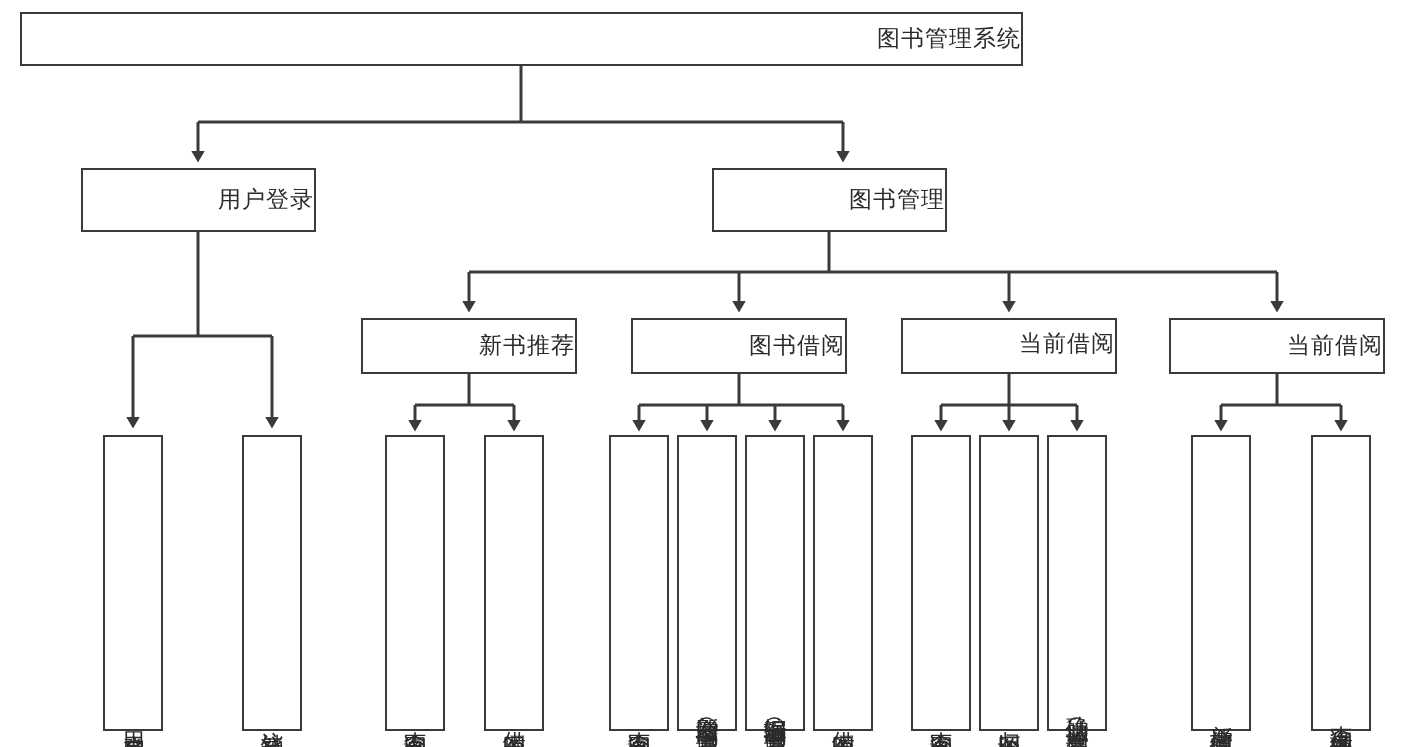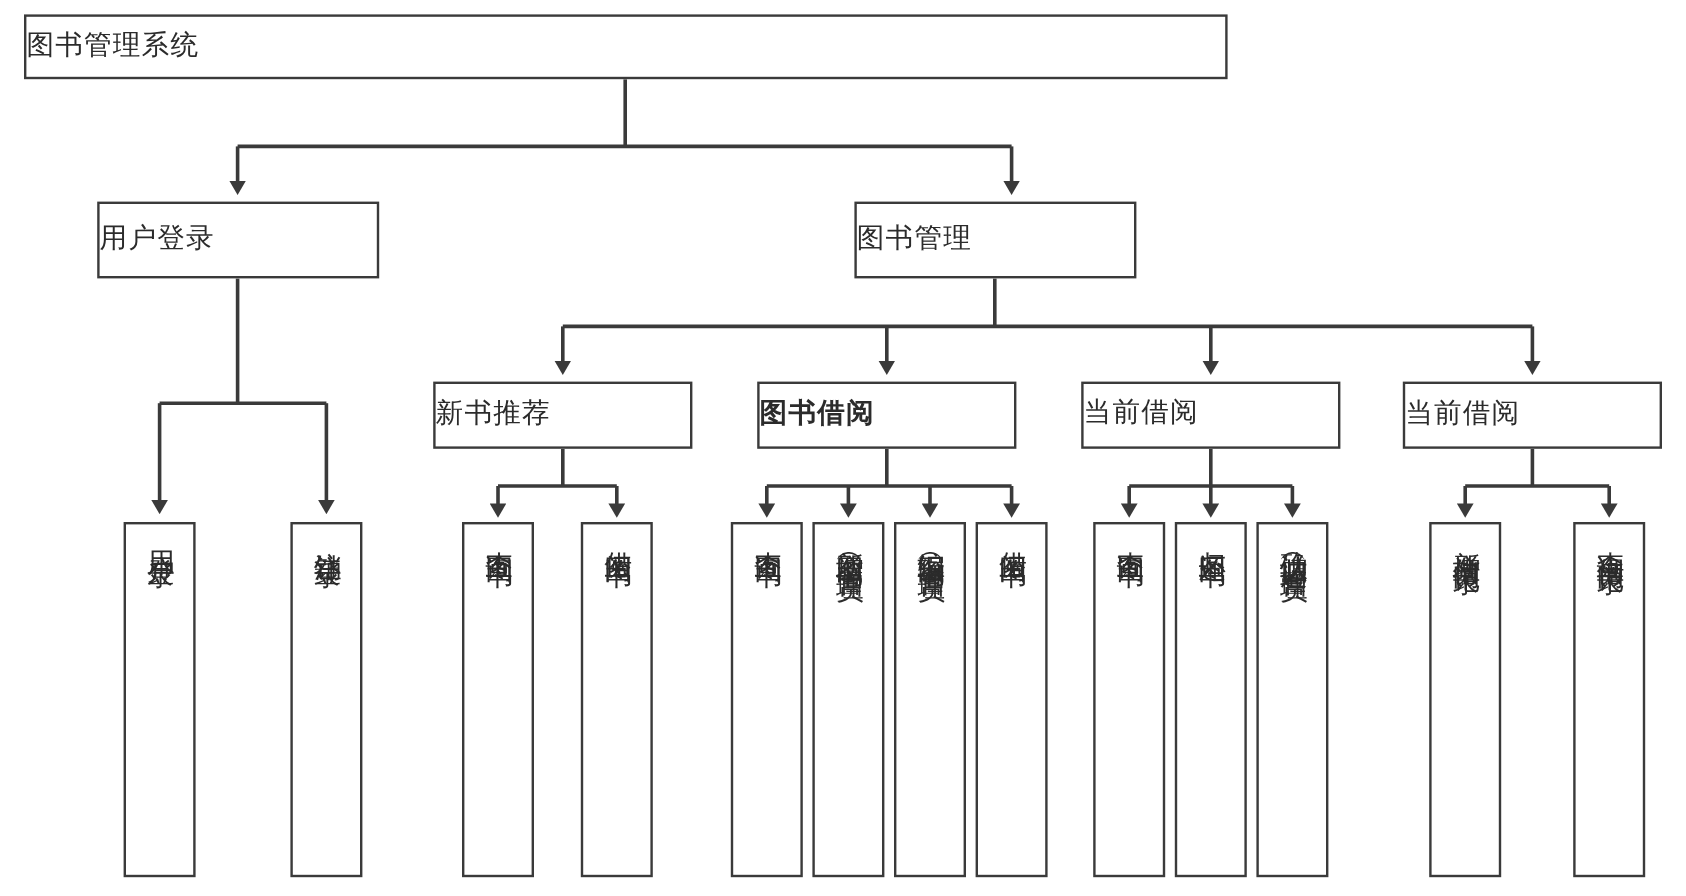--- a/index.html
+++ b/index.html
@@ -25,21 +25,21 @@
     height: 747px;
     pointer-events: none;
   }
   .node {
     position: absolute;
     box-sizing: border-box;
     border: 2px solid #3a3a3a;
     background: #ffffff;
     display: flex;
     align-items: center;
-    justify-content: flex-start;
+    justify-content: flex-end;
     color: #2b2b2b;
   }
   .node.horiz {
     font-size: 23px;
     letter-spacing: 1px;
     line-height: 1.2;
   }
   .node.vert {
     writing-mode: vertical-rl;
     text-orientation: upright;
@@ -127,21 +127,21 @@
   <div class="node horiz" style="left:81px; top:168px; width:235px; height:64px;">
     <span>用户登录</span>
   </div>
   <div class="node horiz" style="left:712px; top:168px; width:235px; height:64px;">
     <span>图书管理</span>
   </div>
 
   <div class="node horiz" style="left:361px; top:318px; width:216px; height:56px;">
     <span>新书推荐</span>
   </div>
-  <div class="node horiz" style="left:631px; top:318px; width:216px; height:56px;font-weight:bold;">
+  <div class="node horiz" style="left:631px; top:318px; width:216px; height:56px;">
     <span>图书借阅</span>
   </div>
   <div class="node horiz" style="left:901px; top:318px; width:216px; height:56px;font-family:Liberation Mono, monospace;">
     <span>当前借阅</span>
   </div>
   <div class="node horiz" style="left:1169px; top:318px; width:216px; height:56px;">
     <span>当前借阅</span>
   </div>
 
   <div class="node vert" style="left:103px; top:435px; width:60px; height:296px;">

